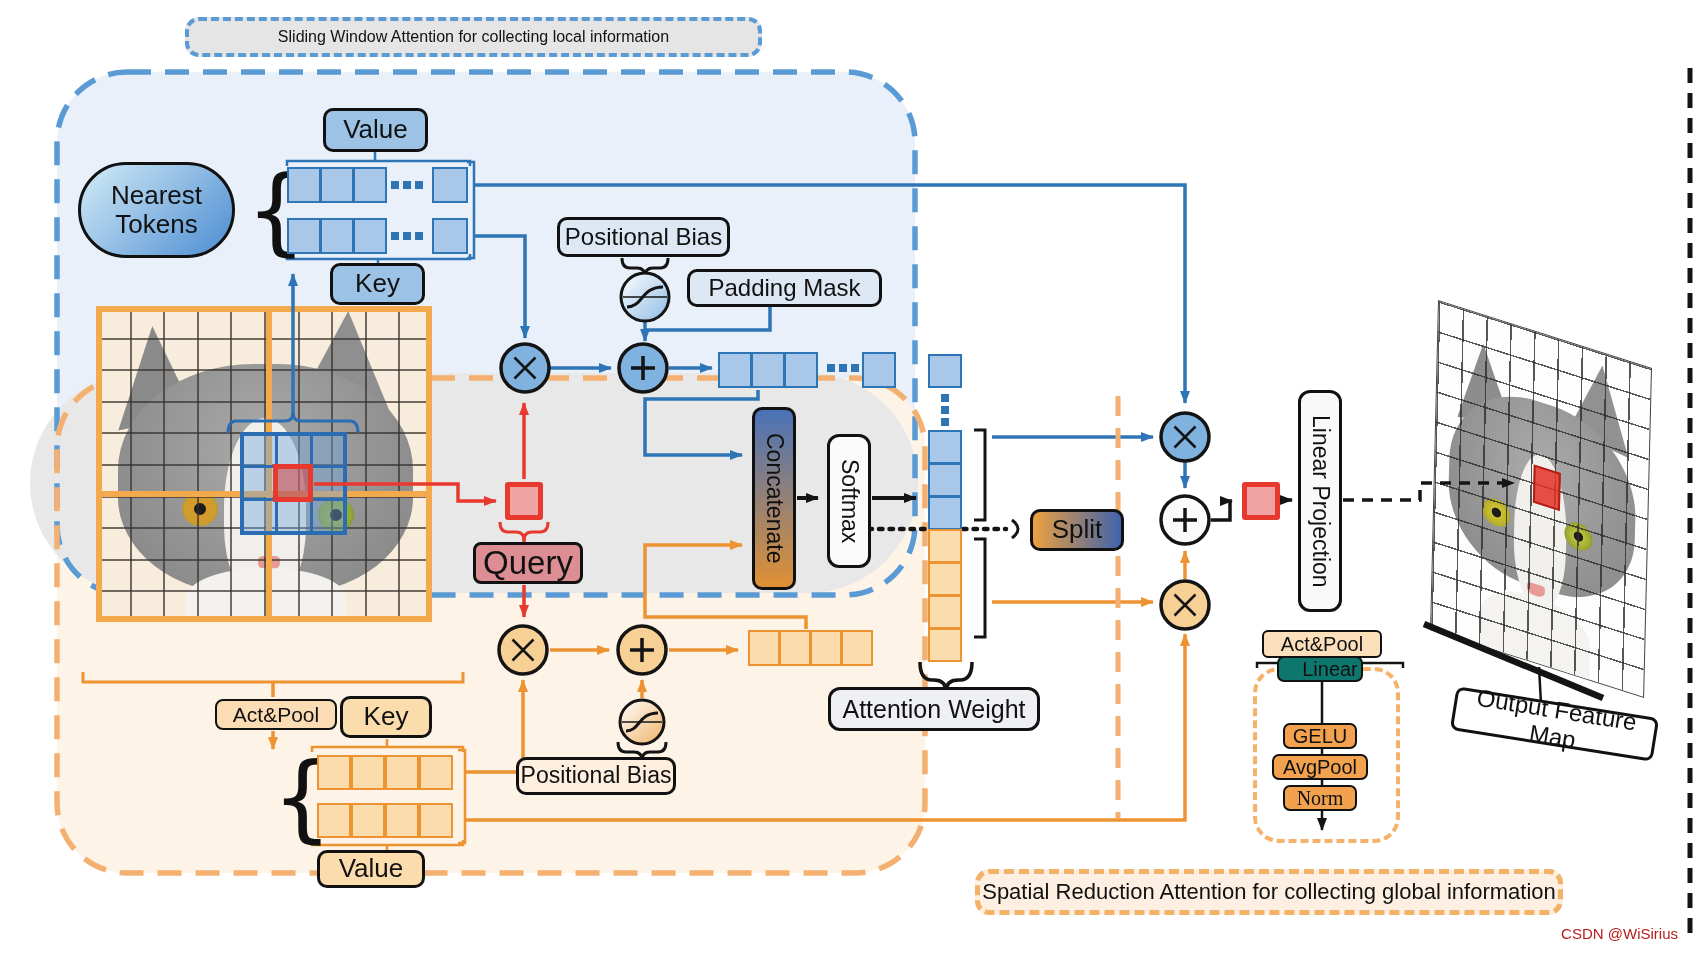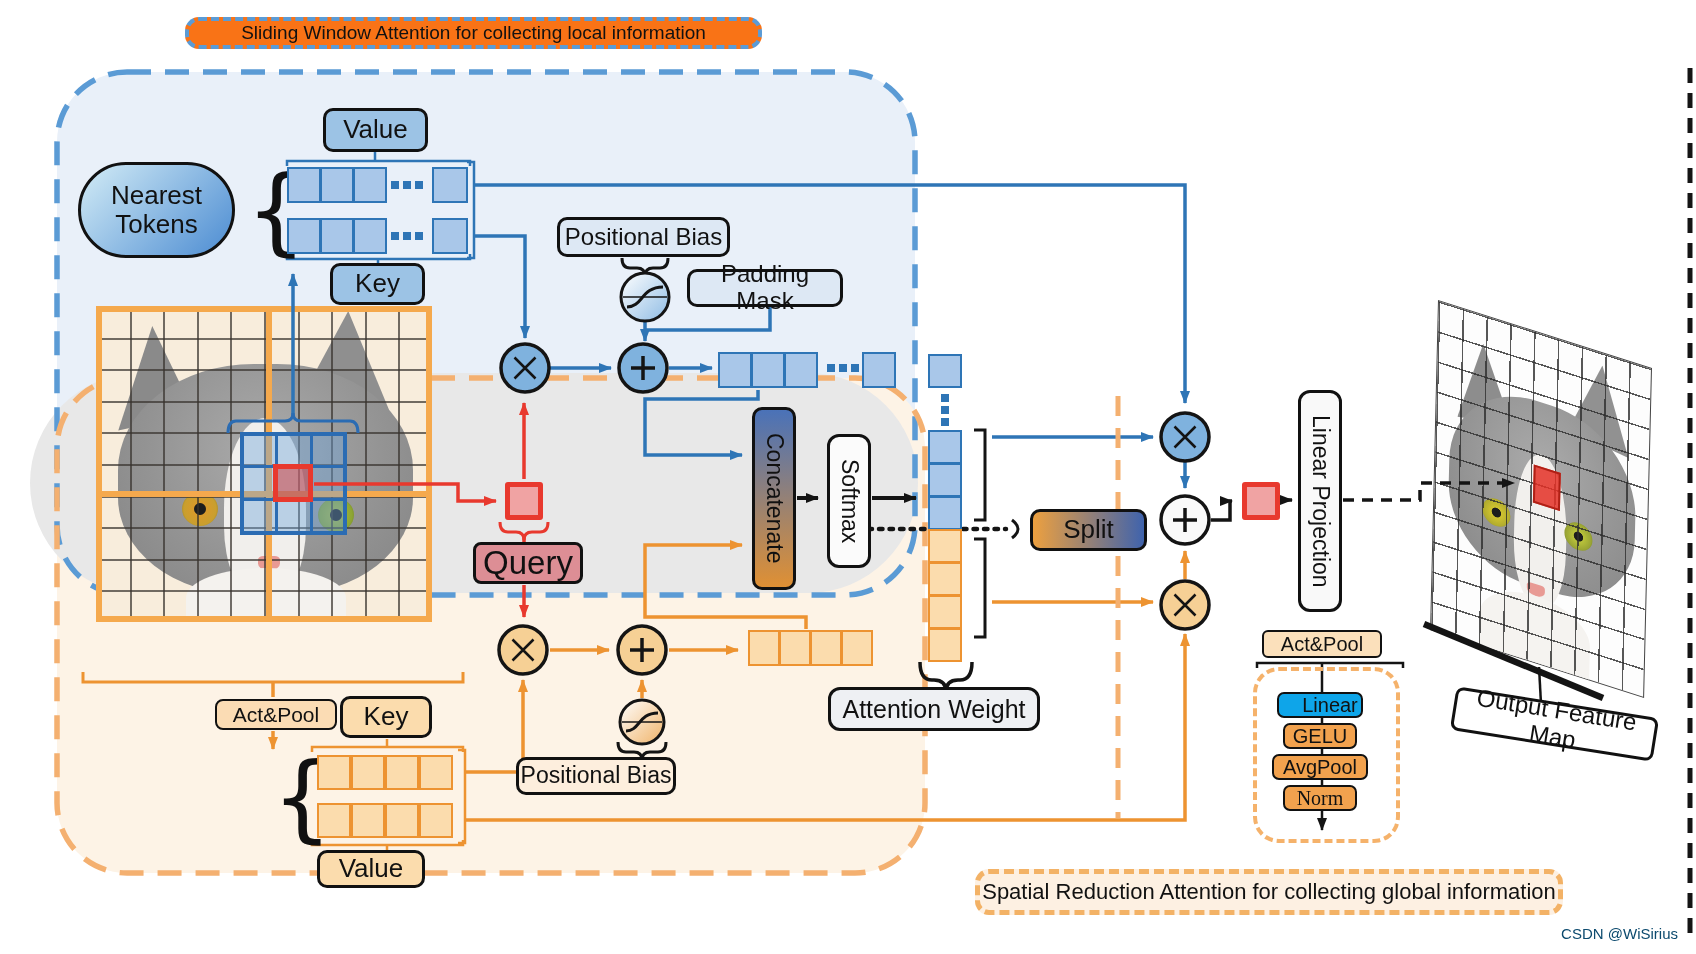--- a/index.html
+++ b/index.html
@@ -233,44 +233,44 @@
   <div class="to" style="left:385px;top:755px;"></div>
   <div class="to" style="left:419px;top:755px;"></div>
   <div class="to" style="left:317px;top:803px;"></div>
   <div class="to" style="left:351px;top:803px;"></div>
   <div class="to" style="left:385px;top:803px;"></div>
   <div class="to" style="left:419px;top:803px;"></div>
 
   <div class="red-sq" style="left:505px;top:482px;"></div>
   <div class="red-sq" style="left:1242px;top:482px;"></div>
 
-  <div class="lbl" style="left:185px;top:17px;width:577px;height:32px;font-size:19px;background:#f97316;border:4px dashed #5b9bd5;border-radius:14px;">Sliding Window Attention for collecting local information</div>
+  <div class="lbl" style="left:185px;top:17px;width:577px;height:40px;font-size:16px;background:#e5e5e5;border:4px dashed #5b9bd5;border-radius:14px;">Sliding Window Attention for collecting local information</div>
   <div class="lbl" style="left:975px;top:869px;width:588px;height:46px;font-size:22px;background:#fdf0e2;border:5px dashed #f3b266;border-radius:14px;">Spatial Reduction Attention for collecting global information</div>
 
   <div class="lbl" style="left:78px;top:162px;width:157px;height:96px;font-size:26px;border:3px solid #111;border-radius:48px;background:linear-gradient(135deg,#d3ecf6,#4c8cd2);padding:0 14px;">Nearest Tokens</div>
   <div class="lbl box" style="left:323px;top:108px;width:105px;height:44px;font-size:26px;background:#9cc3e5;">Value</div>
   <div class="lbl box" style="left:330px;top:263px;width:95px;height:42px;font-size:26px;background:#9cc3e5;">Key</div>
   <div class="lbl box" style="left:557px;top:217px;width:173px;height:40px;font-size:24px;background:#dde8f4;">Positional Bias</div>
-  <div class="lbl box" style="left:687px;top:269px;width:156px;height:38px;font-size:24px;background:#dde8f4;">Padding Mask</div>
+  <div class="lbl box" style="left:687px;top:269px;width:195px;height:38px;font-size:24px;background:#dde8f4;">Padding Mask</div>
 
   <div class="lbl box" style="left:473px;top:542px;width:110px;height:42px;font-size:33px;background:#dd8e95;border-radius:8px;">Query</div>
   <div class="lbl box vtext" style="left:752px;top:407px;width:44px;height:183px;font-size:23px;background:linear-gradient(180deg,#4a72b8,#df9034);">Concatenate</div>
   <div class="lbl box vtext" style="left:827px;top:434px;width:44px;height:134px;font-size:23px;background:#fbfbfb;border-radius:12px;">Softmax</div>
-  <div class="lbl box" style="left:1030px;top:509px;width:117px;height:42px;font-size:26px;background:linear-gradient(90deg,#eda03f,#3f63ad);border-radius:10px;">Split</div>
+  <div class="lbl box" style="left:1030px;top:509px;width:94px;height:42px;font-size:26px;background:linear-gradient(90deg,#eda03f,#3f63ad);border-radius:10px;">Split</div>
   <div class="lbl box" style="left:828px;top:687px;width:212px;height:44px;font-size:25px;background:#eef0f3;border-radius:12px;">Attention Weight</div>
 
   <div class="lbl" style="left:215px;top:699px;width:122px;height:31px;font-size:21px;background:#fbdcb4;border:2.5px solid #111;border-radius:8px;">Act&amp;Pool</div>
   <div class="lbl box" style="left:340px;top:696px;width:92px;height:42px;font-size:26px;background:#fbdcad;">Key</div>
   <div class="lbl box" style="left:317px;top:850px;width:108px;height:38px;font-size:26px;background:#fbdcad;">Value</div>
   <div class="lbl box" style="left:516px;top:757px;width:160px;height:38px;font-size:23px;background:#fdeedd;">Positional Bias</div>
 
   <div class="lbl box vtext" style="left:1298px;top:390px;width:44px;height:222px;font-size:23px;background:#f9f9f9;border-radius:12px;">Linear Projection</div>
   <div class="lbl" style="left:1262px;top:630px;width:120px;height:28px;font-size:20px;background:#fbe0bb;border:2.5px solid #111;border-radius:6px;">Act&amp;Pool</div>
   <div class="abs" style="left:1253px;top:667px;width:147px;height:176px;border:4px dashed #f5b26b;border-radius:26px;box-sizing:border-box;"></div>
-  <div class="lbl" style="left:1277px;top:692px;width:86px;height:26px;font-size:20px;background:#0ea5e9;border:2.5px solid #111;border-radius:7px;padding-left:20px;">Linear</div>
+  <div class="lbl" style="left:1277px;top:656px;width:86px;height:26px;font-size:20px;background:#0f766e;border:2.5px solid #111;border-radius:7px;padding-left:20px;">Linear</div>
   <div class="lbl" style="left:1283px;top:723px;width:74px;height:26px;font-size:20px;background:#f2a24e;border:2.5px solid #111;border-radius:7px;">GELU</div>
   <div class="lbl" style="left:1272px;top:754px;width:96px;height:26px;font-size:20px;background:#f2a24e;border:2.5px solid #111;border-radius:7px;">AvgPool</div>
   <div class="lbl" style="left:1283px;top:785px;width:74px;height:26px;font-size:20px;background:#f2a24e;border:2.5px solid #111;border-radius:7px;font-family:Liberation Serif, serif;">Norm</div>
 
   <div class="lbl box" style="left:1452px;top:702px;width:205px;height:44px;font-size:24px;background:#fff;border-radius:8px;transform:rotate(9deg);">Output Feature Map</div>
 
-  <div class="lbl" style="left:1450px;top:924px;width:228px;height:20px;font-size:15px;color:#0c4a6e;justify-content:flex-end;">CSDN @WiSirius</div>
+  <div class="lbl" style="left:1450px;top:924px;width:228px;height:20px;font-size:15px;color:#b91c1c;justify-content:flex-end;">CSDN @WiSirius</div>
 </div>
 
 </body></html>

